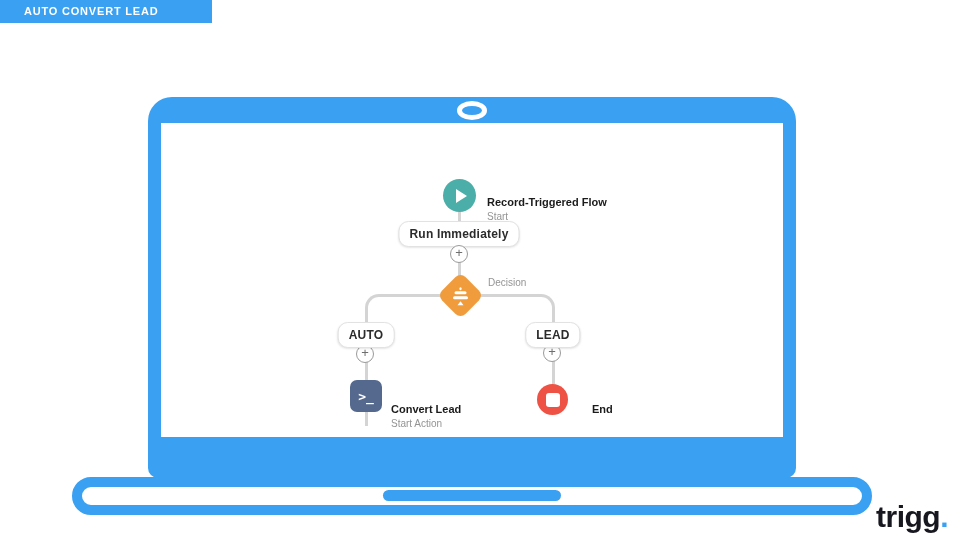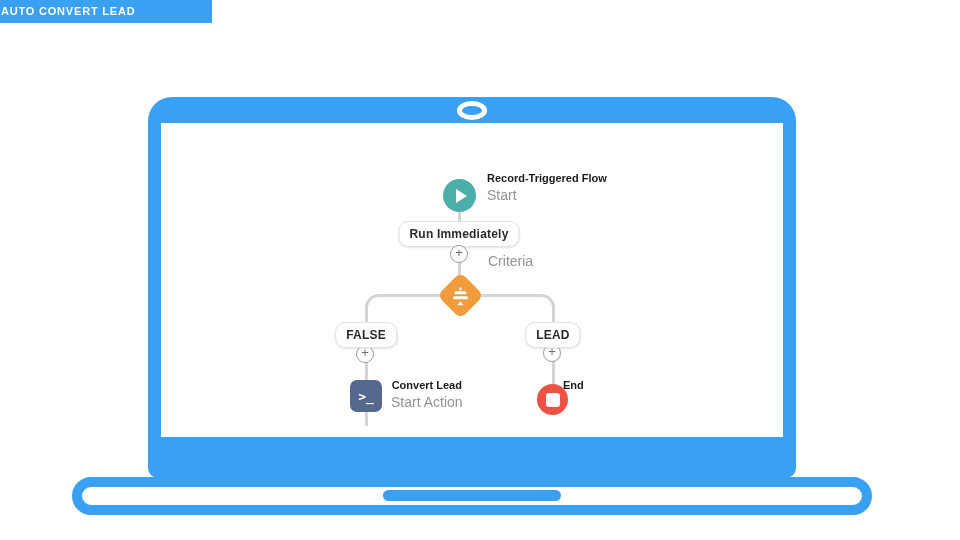--- a/index.html
+++ b/index.html
@@ -5,21 +5,21 @@
   html,body { margin:0; padding:0; background:#fff; }
   .slide {
     position:relative; width:960px; height:540px; background:#ffffff;
     overflow:hidden; font-family:"Liberation Sans", sans-serif;
   }
 
   
   .badge {
     position:absolute; left:0; top:0; width:212px; height:23px;
     background:#3AA0F2; color:#fff; font-size:11px; font-weight:bold;
-    letter-spacing:0.8px; line-height:23px; padding-left:1px; box-sizing:border-box;
+    letter-spacing:0.8px; line-height:23px; padding-left:24px; box-sizing:border-box;
   }
   .title {
     position:absolute; left:33px; top:38px; font-size:37px; font-weight:800;
     color:#3B9FF0; letter-spacing:-0.5px;
   }
 
   
   .laptop-screen {
     position:absolute; left:148px; top:97px; width:648px; height:381px;
     background:#3AA0F2; border-radius:24px 24px 10px 10px;
@@ -57,23 +57,23 @@
     position:absolute; z-index:3; background:#fff; border:1px solid #E2E2E2;
     border-radius:10px; padding:5px 10px; font-size:12px; font-weight:bold;
     color:#2b2b2b; box-shadow:0 1px 2px rgba(0,0,0,0.10); white-space:nowrap;
     transform:translateX(-50%); letter-spacing:0.2px;
   }
   .plus-btn {
     position:absolute; z-index:3; width:18px; height:18px; border-radius:50%;
     background:#fff; border:1.5px solid #9A9A9A; color:#6E6E6E; font-size:13px;
     line-height:14px; text-align:center; box-sizing:border-box; cursor:pointer;
   }
-  .node-labels { position:absolute; z-index:3; }
+  .node-labels { position:absolute; z-index:3;margin-top:24px; }
   .node-title { font-size:11px; font-weight:bold; color:#1b1b1b; line-height:1.25; }
-  .node-sub { font-size:14px; color:#949494; margin-top:1px; }
+  .node-sub { font-size:10px; color:#949494; margin-top:1px; }
 
   .start-node {
     position:absolute; z-index:2; left:443px; top:179px; width:33px; height:33px;
     border-radius:50%; background:#4BAEA9; display:flex; align-items:center; justify-content:center;
   }
   .play-glyph {
     width:0; height:0; border-left:11px solid #fff;
     border-top:7px solid transparent; border-bottom:7px solid transparent; margin-left:4px;
   }
 
@@ -141,35 +141,38 @@
 
   <div class="diamond">
     <svg class="diamond-icon" width="20" height="20" viewBox="0 0 20 20">
       <rect x="9" y="1" width="2" height="3" rx="1" fill="#fff"></rect>
       <rect x="4" y="5" width="12" height="3" rx="1.5" fill="#fff"></rect>
       <rect x="2.5" y="10" width="15" height="3" rx="1.5" fill="#fff"></rect>
       <path d="M10 15 L13 19 L7 19 Z" fill="#fff"></path>
     </svg>
   </div>
   <div class="node-labels" style="left:488px; top:252px; width:128px;">
-    <div class="node-sub">Criteria</div>
+    <div class="node-sub">Decision</div>
   </div>
 
-  <div class="pill" style="left:366px; top:322px;">FALSE</div>
+  <div class="pill" style="left:366px; top:322px;">AUTO</div>
   <div class="pill" style="left:553px; top:322px;">LEAD</div>
 
   <div class="action-node">
     <span>&gt;_</span>
   </div>
-  <div class="node-labels" style="left:391px; top:379px;text-align:center;">
+  <div class="node-labels" style="left:391px; top:379px;">
     <div class="node-title">Convert Lead</div>
     <div class="node-sub">Start Action</div>
   </div>
 
   <div class="end-node">
     <span class="end-square"></span>
   </div>
-  <div class="node-labels" style="left:563px; top:379px;">
+  <div class="node-labels" style="left:592px; top:379px;">
     <div class="node-title">End</div>
   </div>
 
+  <div class="brand">
+    <span>trigg</span><span class="brand-dot">.</span>
+  </div>
 
 </div>
 
 </body></html>

